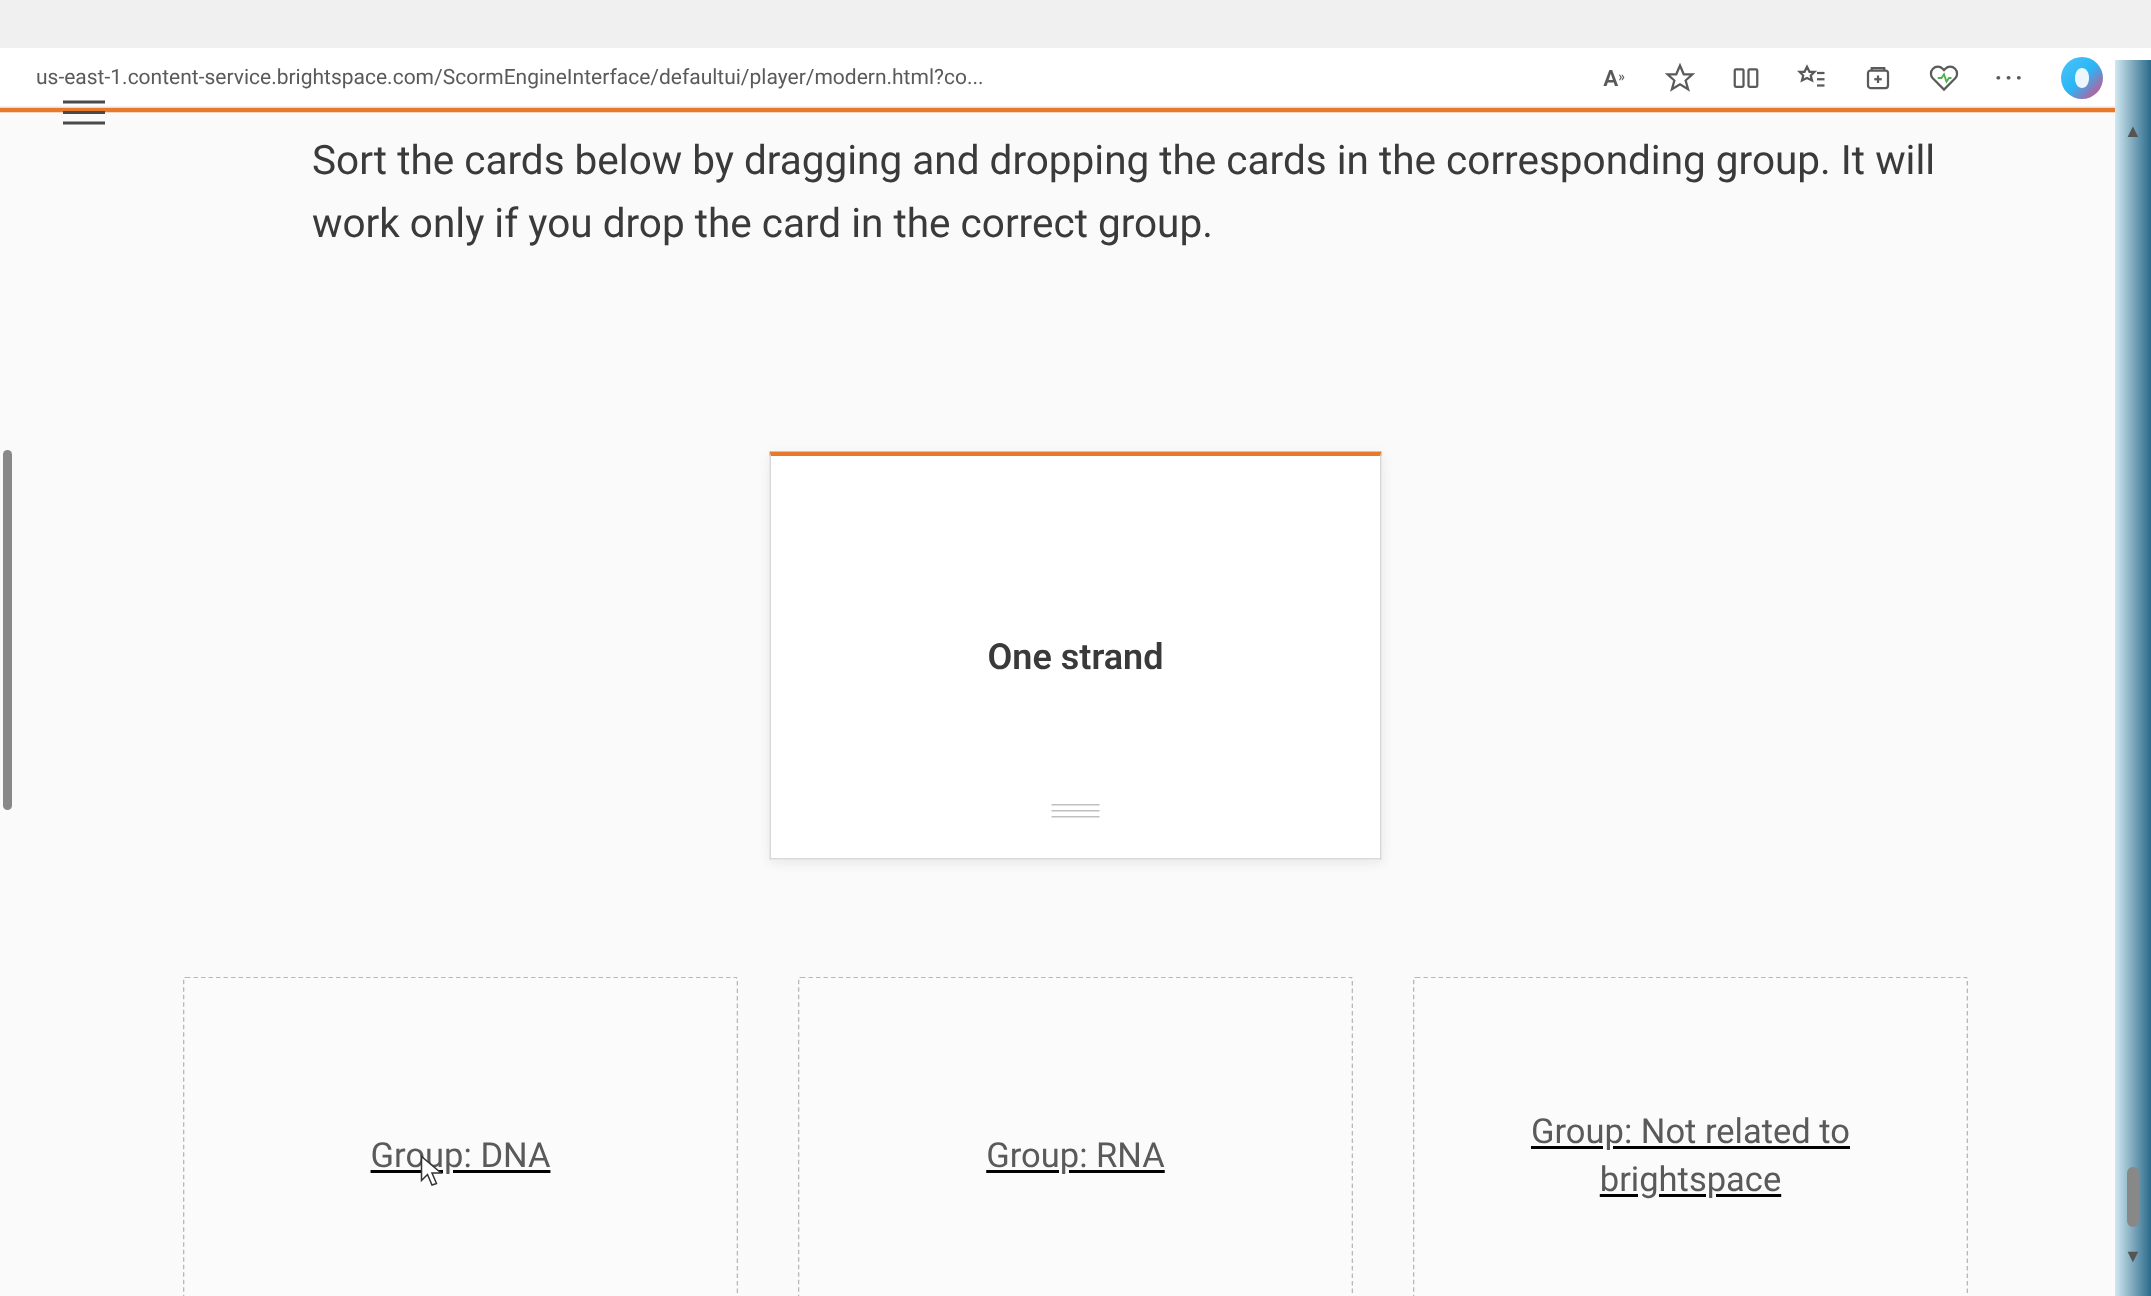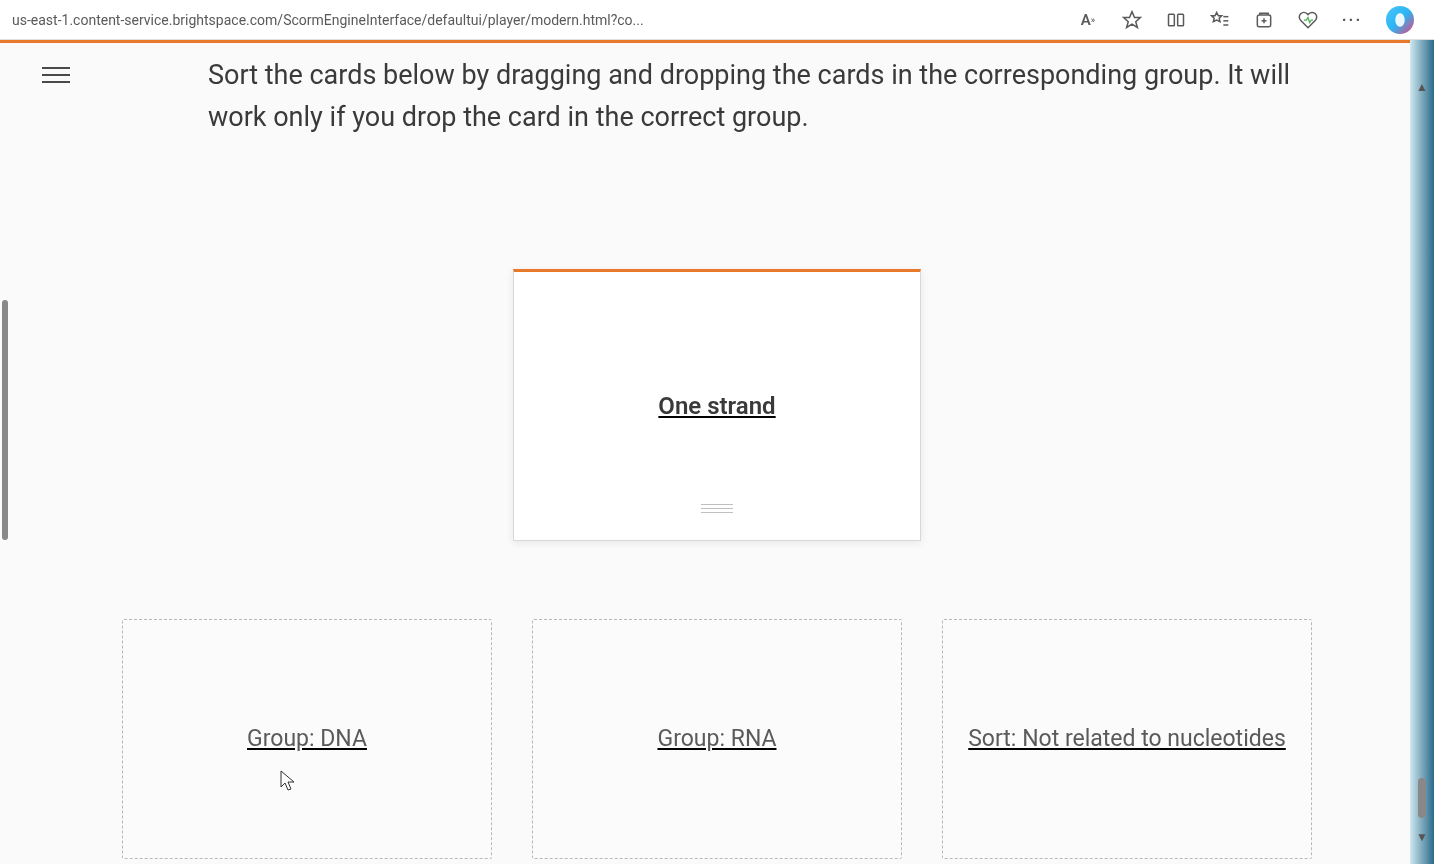--- a/index.html
+++ b/index.html
@@ -15,23 +15,24 @@
       height: 864px;
       overflow: hidden;
       position: relative;
     }
     
     .browser-bar {
       height: 40px;
       background: #ffffff;
       display: flex;
       align-items: center;
-      padding: 0 12px;
+      padding: 0 24px;
       border-bottom: 1px solid #e0e0e0;
       gap: 16px;
+      margin-top: 32px;
     }
     
     .url-text {
       color: #5a5a5a;
       font-size: 14px;
       flex: 0 0 auto;
       white-space: nowrap;
     }
     
     .browser-actions {
@@ -102,21 +103,20 @@
       font-size: 27px;
       font-weight: 400;
       color: #3a3a3a;
       line-height: 1.55;
     }
     
     .card-area {
       display: flex;
       justify-content: center;
       margin-top: 130px;
-      text-decoration: underline;
     }
     
     .card {
       width: 408px;
       height: 272px;
       background: #ffffff;
       border: 1px solid #d8d8d8;
       border-top: 3px solid #e8782a;
       box-shadow: 0 2px 8px rgba(0,0,0,0.08);
       display: flex;
@@ -306,21 +306,21 @@
     </div>
 
     <div class="groups-row">
       <div class="group-box">
         <span class="group-label">Group: DNA</span>
       </div>
       <div class="group-box">
         <span class="group-label">Group: RNA</span>
       </div>
       <div class="group-box">
-        <span class="group-label">Sort: Not related to nucleotides</span>
+        <span class="group-label">Group: Not related to brightspace</span>
       </div>
     </div>
   </div>
 
   <div class="right-edge">
     <span class="scroll-arrow-up">▲</span>
     <div class="scroll-thumb"></div>
     <span class="scroll-arrow-down">▼</span>
   </div>
 </div>

